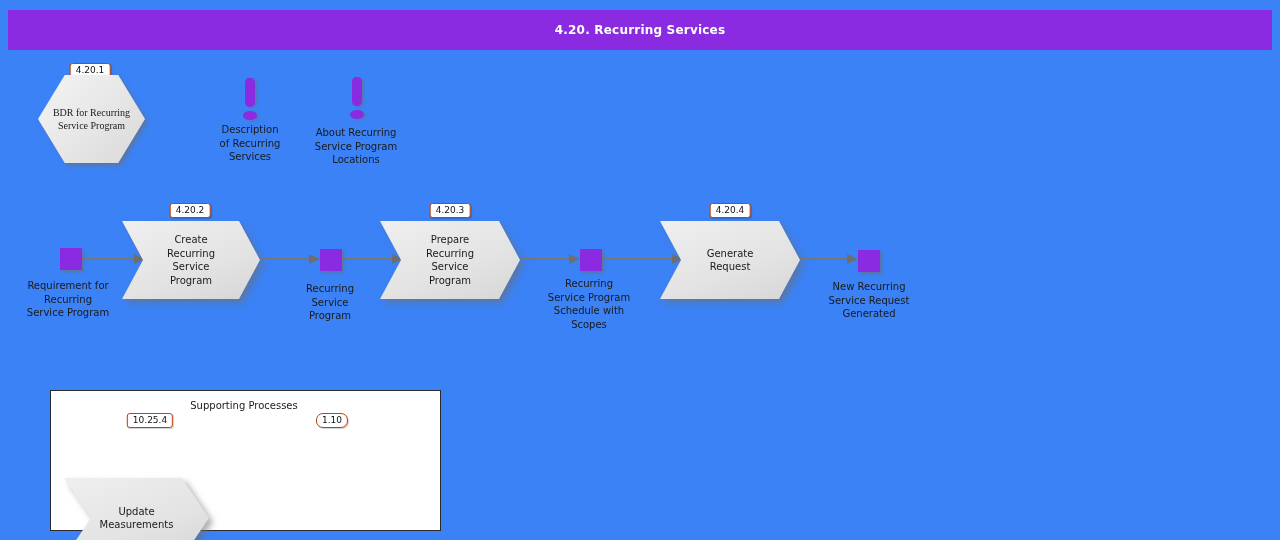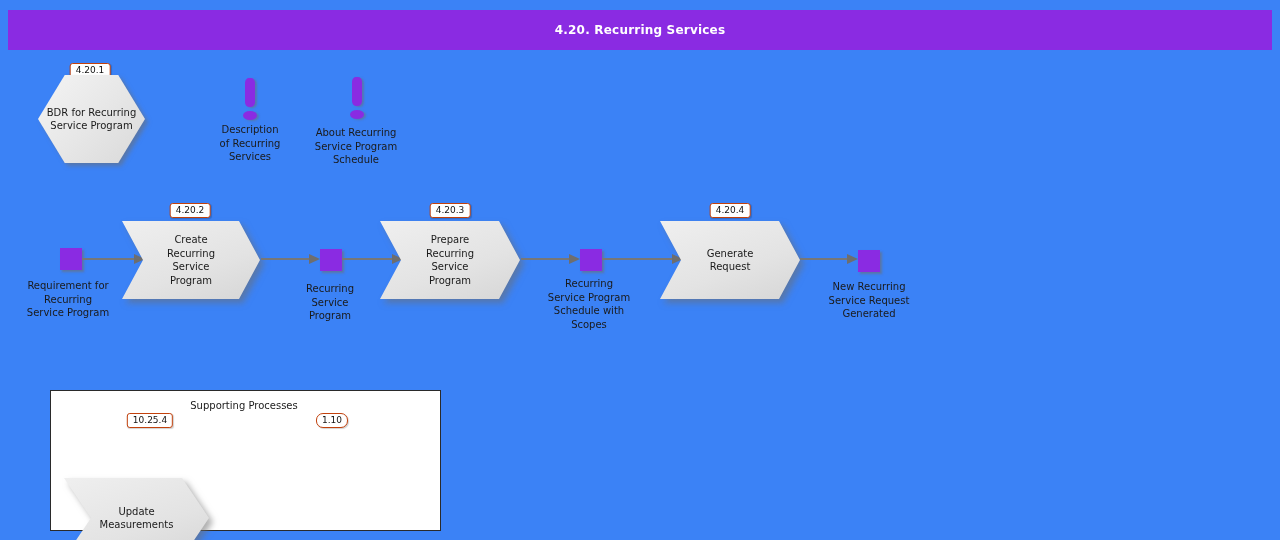--- a/index.html
+++ b/index.html
@@ -9,21 +9,21 @@
   .header{position:absolute;left:8px;top:10px;width:1264px;height:40px;background:#8a2be2;display:flex;align-items:center;justify-content:center;}
   .header-title{color:#ffffff;font-weight:bold;font-size:12px;letter-spacing:.2px;}
 
   
   .lbl{position:absolute;transform:translateX(-50%);text-align:center;font-size:10px;line-height:13.5px;white-space:pre-line;color:#1a1a1a;}
 
   
   .tag{position:absolute;transform:translateX(-50%);background:#ffffff;border:1px solid #c2410c;border-radius:3px;box-shadow:1px 1px 1px rgba(0,0,0,.18);font-size:9px;line-height:11px;padding:1px 5px;color:#111;white-space:nowrap;}
 
   
-  .hex-wrap{position:absolute;left:38px;top:75px;width:107px;height:88px;filter:drop-shadow(3px 3px 2px rgba(110,110,110,.55));}
+  .hex-wrap{position:absolute;left:38px;top:75px;width:107px;height:88px;filter:drop-shadow(3px 3px 2px rgba(110,110,110,.55));font-family:Liberation Serif, serif;}
   .hex{width:100%;height:100%;background:linear-gradient(135deg,#f4f4f4 0%,#e6e6e6 55%,#d9d9d9 100%);
        clip-path:polygon(25% 0,75% 0,100% 50%,75% 100%,25% 100%,0 50%);
        display:flex;align-items:center;justify-content:center;text-align:center;
        font-size:10px;line-height:13.5px;white-space:pre-line;}
 
   
   .chev-wrap{position:absolute;filter:drop-shadow(4px 4px 3px rgba(110,110,110,.55));}
   .chev{width:100%;height:100%;background:linear-gradient(160deg,#efefef 0%,#e3e3e3 60%,#d6d6d6 100%);
         display:flex;align-items:center;justify-content:center;text-align:center;
         font-size:10px;line-height:13.5px;white-space:pre-line;
@@ -65,21 +65,21 @@
     <div class="lbl" style="left:250px;top:123px;">Description
 of Recurring
 Services</div>
   </div>
 
   <div>
     <div class="excl-bar" style="left:352px;top:77px;"></div>
     <div class="excl-dot" style="left:350px;top:110px;"></div>
     <div class="lbl" style="left:356px;top:126px;">About Recurring
 Service Program
-Schedule</div>
+Locations</div>
   </div>
 
   <div class="sq" style="left:60px;top:248px;"></div>
   <div class="lbl" style="left:68px;top:279px;">Requirement for
 Recurring
 Service Program</div>
 
   <div class="aline" style="left:82px;width:52px;"></div>
   <div class="ahead" style="left:134px;"></div>
 

